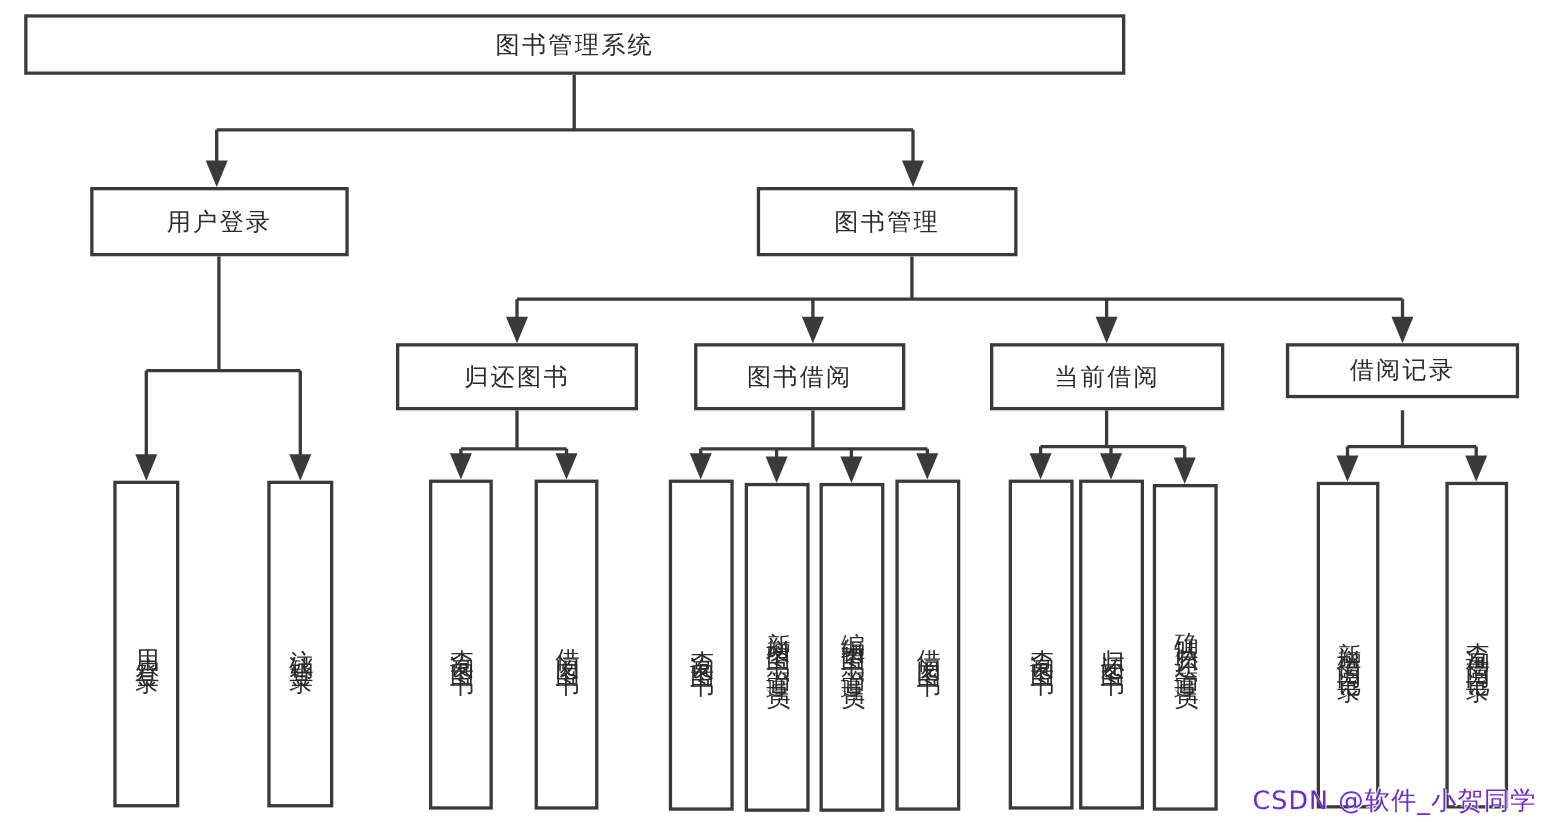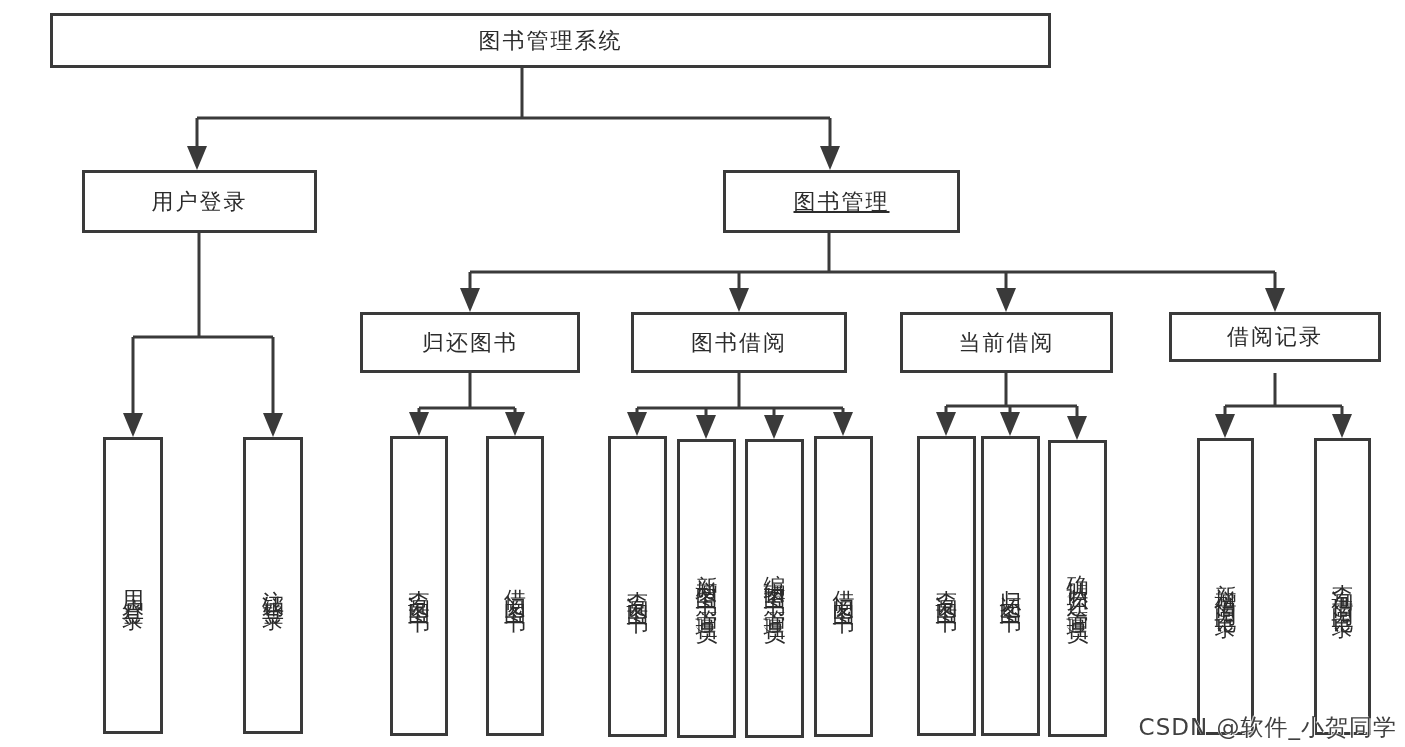--- a/index.html
+++ b/index.html
@@ -44,21 +44,21 @@
     line-height: 1;
     white-space: nowrap;
   }
   .watermark {
     position: absolute;
     right: 8px;
     top: 712px;
     z-index: 5;
     font-size: 23px;
     letter-spacing: 1px;
-    color: #404040;
+    color: #6d28d9;
     text-shadow: 1px 1px 0 rgba(255,255,255,0.95), -1px -1px 0 rgba(255,255,255,0.7);
     white-space: nowrap;
   }
 </style>
 </head>
 <body>
 
 <svg id="connectors" viewBox="0 0 1405 747" xmlns="http://www.w3.org/2000/svg">
   <g stroke="#3a3a3a" stroke-width="3" fill="none">
 
@@ -92,35 +92,35 @@
     <polygon points="764,415 784,415 774,439"></polygon>
     <polygon points="833,412 853,412 843,436"></polygon>
     <polygon points="936,412 956,412 946,436"></polygon>
     <polygon points="1000,412 1020,412 1010,436"></polygon>
     <polygon points="1067,416 1087,416 1077,440"></polygon>
     <polygon points="1215,414 1235,414 1225,438"></polygon>
     <polygon points="1332,414 1352,414 1342,438"></polygon>
   </g>
 </svg>
 
-<div class="node" style="left:22px; top:13px; width:1001px; height:55px;margin-left:28px;">
+<div class="node" style="left:22px; top:13px; width:1001px; height:55px;">
   <span class="hlabel">图书管理系统</span>
 </div>
 
 <div class="node" style="left:82px; top:170px; width:235px; height:63px;">
   <span class="hlabel">用户登录</span>
 </div>
-<div class="node" style="left:723px; top:170px; width:237px; height:63px;text-decoration:underline;">
+<div class="node" style="left:688px; top:170px; width:237px; height:63px;">
   <span class="hlabel">图书管理</span>
 </div>
 
 <div class="node" style="left:360px; top:312px; width:220px; height:61px;">
   <span class="hlabel">归还图书</span>
 </div>
-<div class="node" style="left:631px; top:312px; width:216px; height:61px;">
+<div class="node" style="left:631px; top:312px; width:192px; height:61px;">
   <span class="hlabel">图书借阅</span>
 </div>
 <div class="node" style="left:900px; top:312px; width:213px; height:61px;text-align:right;">
   <span class="hlabel">当前借阅</span>
 </div>
 <div class="node" style="left:1169px; top:312px; width:212px; height:50px;">
   <span class="hlabel">借阅记录</span>
 </div>
 
 <div class="node" style="left:103px; top:437px; width:60px; height:297px;">

